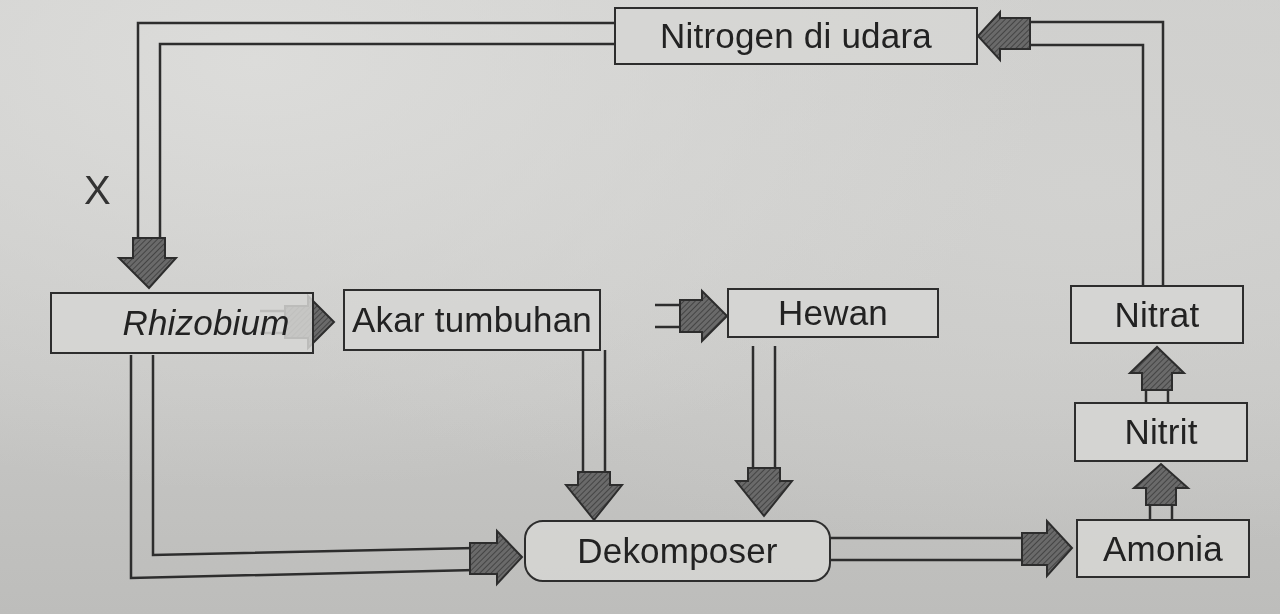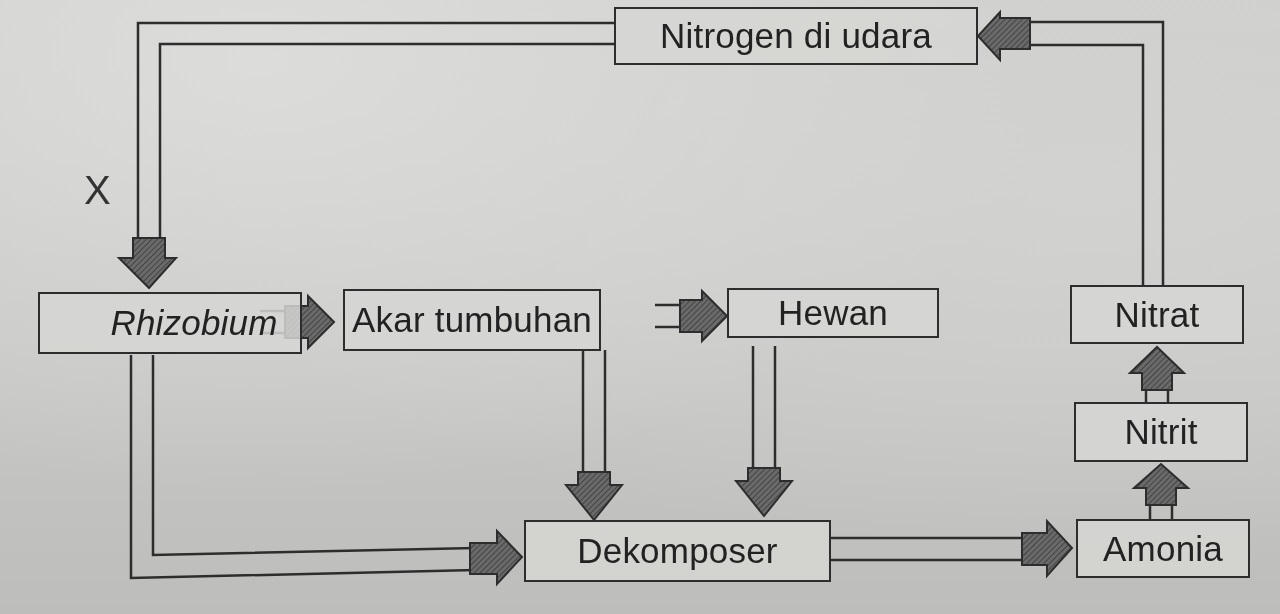--- a/index.html
+++ b/index.html
@@ -109,25 +109,25 @@
     <path d="M1022,533 L1047,533 L1047,521 L1072,548 L1047,576 L1047,565 L1022,565 Z"></path>
     <path d="M1146,505 L1176,505 L1176,488 L1188,488 L1161,464 L1134,488 L1146,488 Z"></path>
     <path d="M1142,390 L1172,390 L1172,373 L1184,373 L1157,347 L1130,373 L1142,373 Z"></path>
   </g>
 </svg>
 
 <div class="label-x">X</div>
 
 <div class="node" style="left:614px; top:7px; width:364px; height:58px;">Nitrogen di udara</div>
 
-<div class="node italic" style="left:38px; top:292px; width:264px; height:62px;padding-left:48px;">Rhizobium</div>
+<div class="node italic" style="left:50px; top:292px; width:264px; height:62px;padding-left:48px;">Rhizobium</div>
 
 <div class="node" style="left:343px; top:289px; width:258px; height:62px;">Akar tumbuhan</div>
 
 <div class="node" style="left:727px; top:288px; width:212px; height:50px;">Hewan</div>
 
 <div class="node" style="left:1070px; top:285px; width:174px; height:59px;">Nitrat</div>
 
 <div class="node" style="left:1074px; top:402px; width:174px; height:60px;">Nitrit</div>
 
 <div class="node" style="left:1076px; top:519px; width:174px; height:59px;text-align:center;">Amonia</div>
 
-<div class="node" style="left:524px; top:520px; width:307px; height:62px;">Dekomposer</div>
+<div class="node" style="left:524px; top:520px; width:307px; height:62px;border-radius:19px;">Dekomposer</div>
 
 </body></html>

